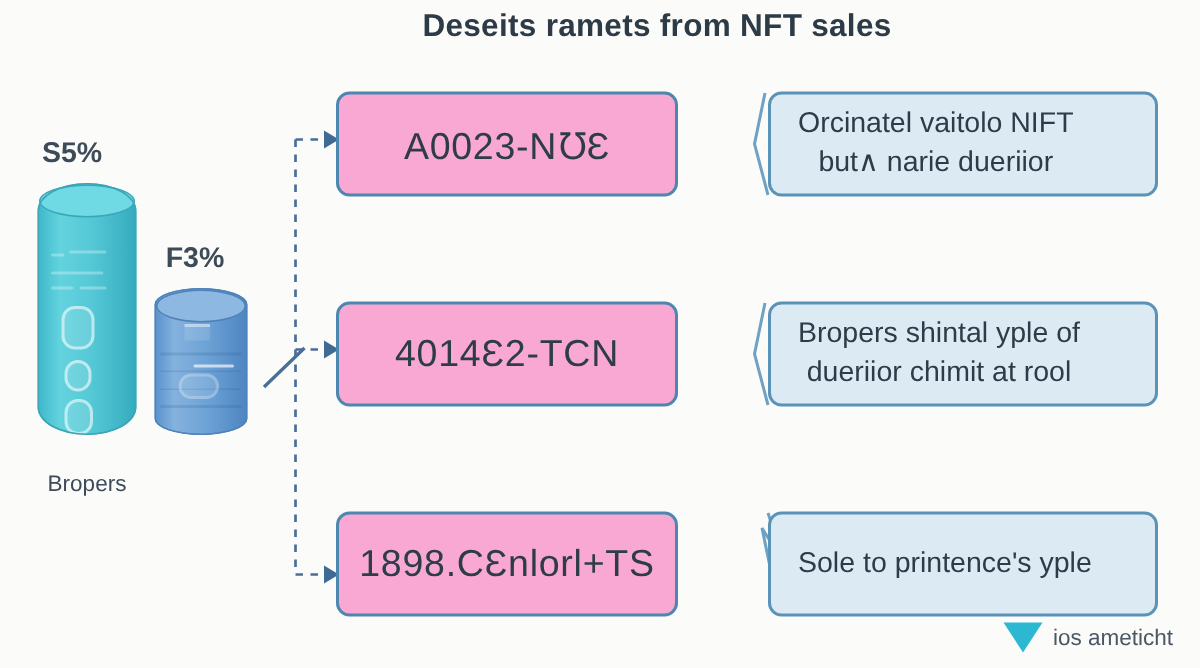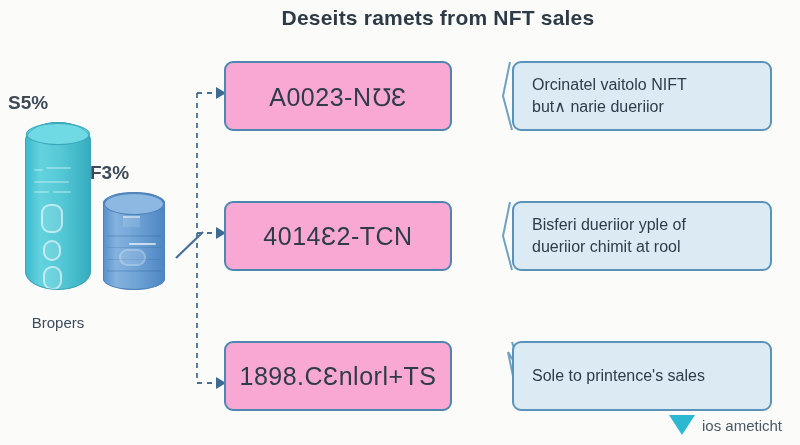--- a/index.html
+++ b/index.html
@@ -96,20 +96,21 @@
     border: 2px solid rgba(255,255,255,0.55);
     border-radius: 9px;
     background: rgba(255,255,255,0.12);
   }
 
   .pct {
     position: absolute;
     font-size: 19px;
     font-weight: 700;
     color: #3d4a58;
+    text-align: center;
     width: 80px;
   }
   .cyl-label {
     position: absolute;
     font-size: 15px;
     color: #3d4a58;
     text-align: center;
     width: 100px;
     margin-top: 12px;
   }
@@ -148,23 +149,24 @@
     position: absolute;
     left: 512px;
     width: 260px;
     height: 70px;
     background: #dceaf4;
     border: 2px solid #5b93b8;
     border-radius: 9px;
     display: flex;
     align-items: center;
     padding: 0 10px 0 18px;
-    font-size: 16px;
+    font-size: 19px;
     line-height: 1.35;
     color: #2e3c49;
+    text-align: center;
   }
   .note-1 { top: 61px; }
   .note-2 { top: 201px; }
   .note-3 { top: 341px; }
 
   
   .watermark {
     position: absolute;
     right: 18px;
     bottom: 10px;
@@ -265,26 +267,26 @@
 </div>
 
 <div class="note note-1">
   <span>
     <span>Orcinatel vaitolo NIFT</span><br>
     <span>but∧ narie dueriior</span>
   </span>
 </div>
 <div class="note note-2">
   <span>
-    <span>Bisferi dueriior yple of</span><br>
+    <span>Bropers shintal yple of</span><br>
     <span>dueriior chimit at rool</span>
   </span>
 </div>
 <div class="note note-3">
   <span>
-    <span>Sole to printence's sales</span><br>
+    <span>Sole to printence's yple</span><br>
   </span>
 </div>
 
 <div class="watermark">
   <span class="wm-mark"></span>
   <span>ios ameticht</span>
 </div>
 
 </body></html>

